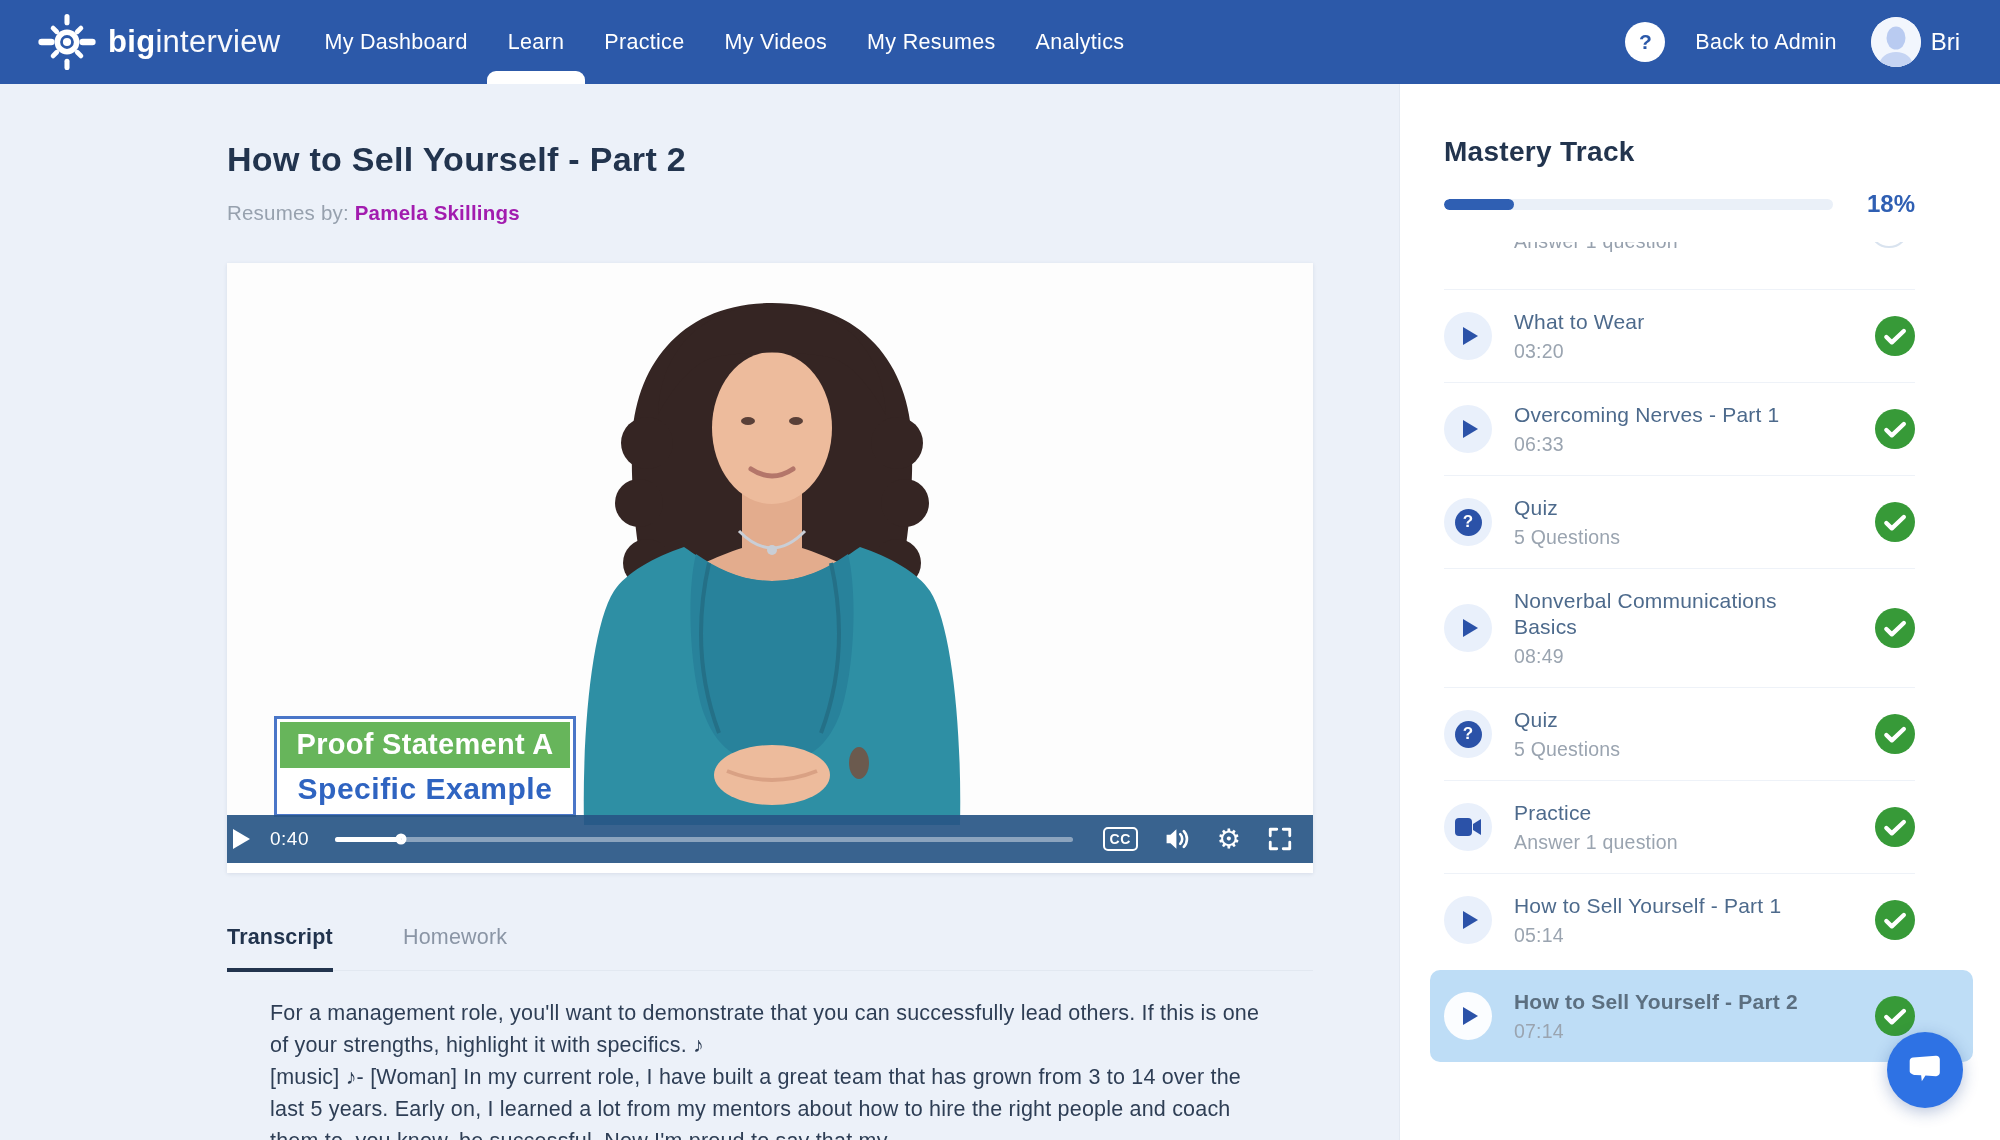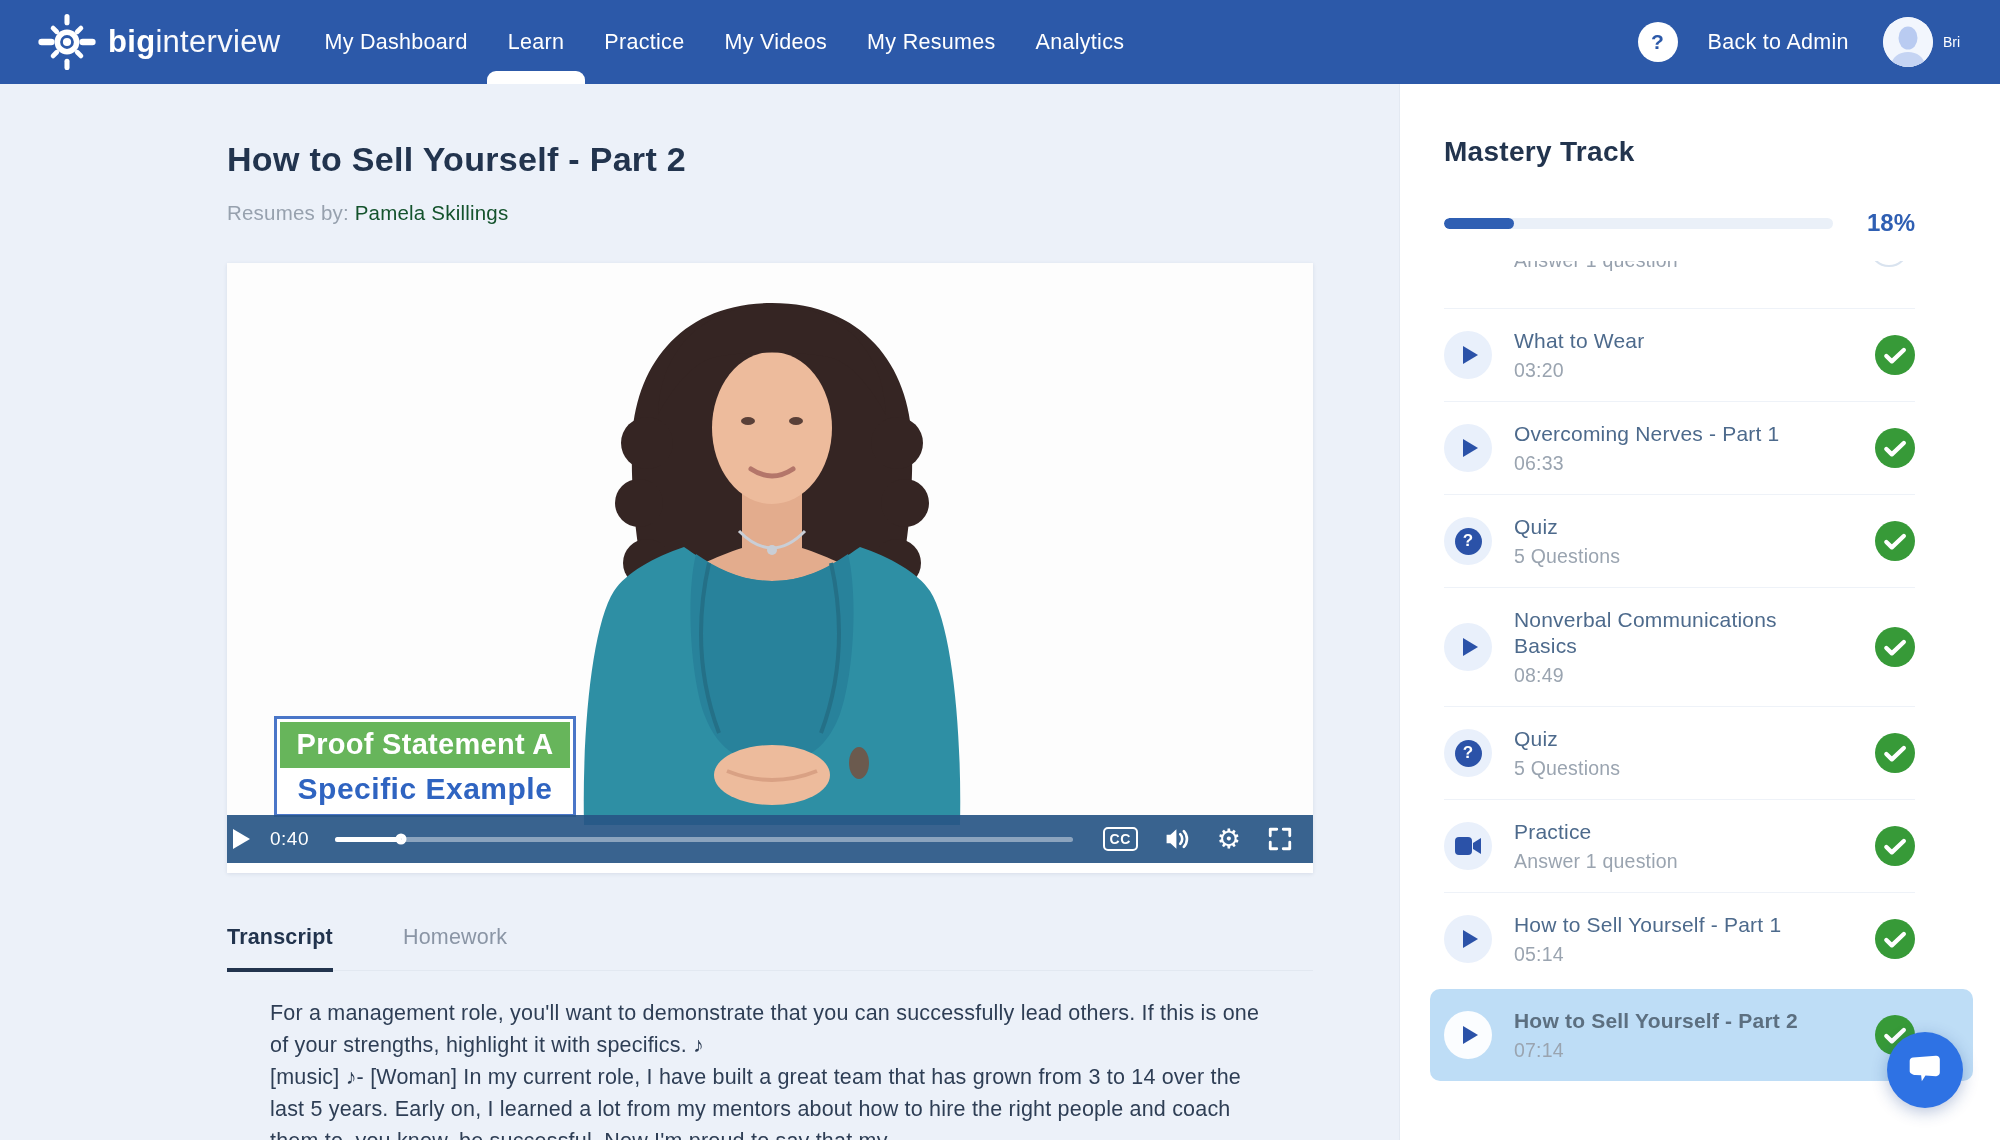--- a/index.html
+++ b/index.html
@@ -19,30 +19,30 @@
     margin-right:40px; font-size:21.5px; letter-spacing:.3px; color:#fff; cursor:pointer; }
   .nav-item.active::after { content:""; position:absolute; left:50%; transform:translateX(-50%);
     bottom:0; width:98px; height:13px; background:#fff; border-radius:9px 9px 0 0; }
   .nav-spacer { flex:1; }
   .nav-right { display:flex; align-items:center; }
   .help-circle { width:40px; height:40px; border-radius:50%; background:#fff;
     color:var(--navbar,#2C59A9); font-weight:700; font-size:21px; display:flex;
     align-items:center; justify-content:center; margin-right:30px; cursor:pointer; }
   .back-admin { font-size:21.5px; letter-spacing:.3px; margin-right:34px; cursor:pointer; }
   .avatar { width:50px; height:50px; border-radius:50%; overflow:hidden; background:#F2F6FD; }
-  .user-name { font-size:14px; margin-left:10px; }
+  .user-name { font-size:24px; margin-left:10px; }
 
   
   .layout { display:flex; height:1056px; }
   main { flex:1; padding-left:227px; overflow:hidden; }
 
   h1.page-title { margin-top:56px; font-size:34px; font-weight:700; color:var(--text_dark,#22344E);
     letter-spacing:.3px; }
   .lesson-by { margin-top:22px; font-size:20.5px; color:var(--text_gray,#97A1AE); letter-spacing:.2px; }
-  .lesson-by b { color:#14532d; font-weight:400; }
+  .lesson-by b { color:#a21caf; font-weight:700; }
 
   
   .video { margin-top:38px; width:1086px; height:610px; position:relative; background:#fff;
     box-shadow:0 1px 4px rgba(30,50,90,.10); }
   .scene { position:absolute; inset:0 0 48px 0; overflow:hidden; background:#FDFDFD; }
   .scene svg { width:100%; height:100%; display:block; }
 
   .overlay-card { position:absolute; left:47px; bottom:56px; border:3px solid #4A76C8;
     background:#fff; padding:3px; width:302px; }
   .overlay-green { background:var(--overlay_green,#67B55B); color:#fff; font-weight:700;
@@ -74,21 +74,21 @@
   .tab.active { color:var(--text_dark,#22344E); font-weight:700; border-bottom:4px solid #22344E;
     margin-bottom:-2px; }
   .transcript { margin-top:26px; padding-left:43px; width:1040px; font-size:21.5px;
     color:#2E3E55; line-height:32px; letter-spacing:.2px; }
   .transcript p { margin:0; }
 
   
   aside { width:601px; background:#fff; border-left:1px solid #E3E9F2;
     padding:52px 85px 0 44px; position:relative; }
   .aside-title { font-size:28px; font-weight:700; color:var(--text_dark,#22344E); letter-spacing:.3px; }
-  .progress-row { margin-top:41px; display:flex; align-items:center; }
+  .progress-row { margin-top:22px; display:flex; align-items:center; }
   .progress-track { flex:1; height:11px; border-radius:6px; background:#EAF0F8; overflow:hidden; }
   .progress-fill { height:100%; border-radius:6px; background:var(--accent_blue,#2F5FB3); }
   .progress-label { font-size:24px; font-weight:700; color:var(--accent_blue,#2F5FB3); margin-left:34px; }
 
   .track-list { margin-top:24px; }
   .partial-item { height:48px; overflow:hidden; position:relative; border-bottom:1px solid #EEF2F8; }
   .partial-inner { position:absolute; top:-12px; left:70px; right:0; display:flex; align-items:flex-start; }
   .partial-sub { font-size:19.5px; color:var(--text_gray,#97A1AE); letter-spacing:.2px; }
   .partial-circle { margin-left:auto; margin-top:-22px; margin-right:6px; width:40px; height:40px;
     border-radius:50%; border:2.5px solid #D9E3EF; }

